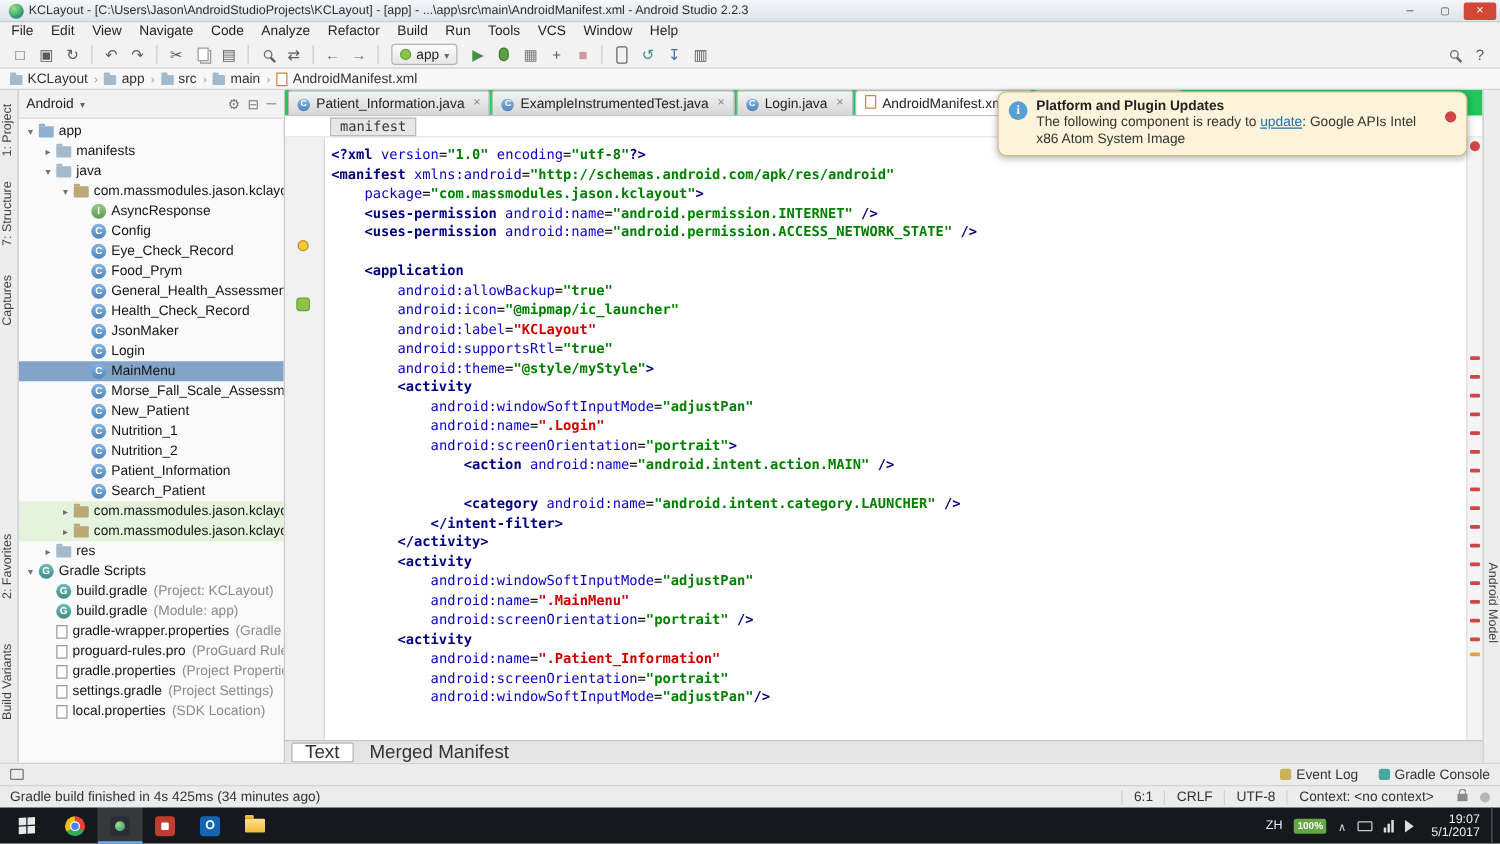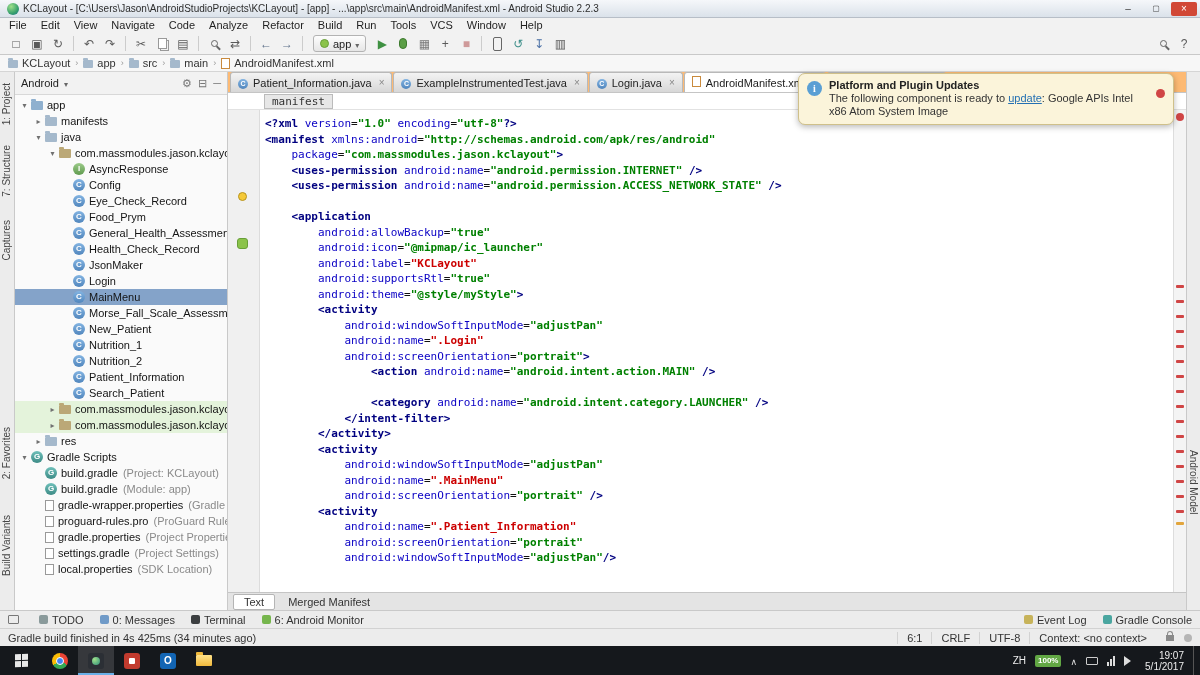--- a/index.html
+++ b/index.html
@@ -65,21 +65,21 @@
   .circ.class{background:linear-gradient(#83b4e2,#5186bd);}
   .circ.iface{background:linear-gradient(#9ccb8a,#5f9a4e);}
   .circ.gradle,.circ.gfile{background:linear-gradient(#6fc0ba,#3d8b86);}
   .circ.droid{width:9px;height:9px;background:#8bc34a;border:1px solid #689f38;}
   .circ.sm2{width:10px;height:10px;font-size:7px;line-height:10px;}
   .pg{width:9px;height:11px;background:#fff;border:1px solid #999;display:inline-block;}
   .pg.xml{border-color:#c98a3d;}
 
   
   .editor{flex:1;display:flex;flex-direction:column;position:relative;background:#fff;min-width:0;}
-  .tabs-row{height:21px;background:#fdba74;border-bottom:1px solid #c5c5c5;display:flex;padding-left:2px;}
+  .tabs-row{height:21px;background:#22c55e;border-bottom:1px solid #c5c5c5;display:flex;padding-left:2px;}
   .etab{height:20px;display:flex;align-items:center;gap:5px;padding:0 7px;border:1px solid #b9b9b9;border-bottom:none;background:linear-gradient(#f3f3f3,#d7d7d7);font-size:11px;margin-right:1px;border-radius:3px 3px 0 0;color:#222;white-space:nowrap;}
   .etab.active{background:#fff;}
   .tab-x{color:#888;font-size:10px;margin-left:2px;}
   .ed-crumb{height:17px;border-bottom:1px solid #e2e2e2;display:flex;align-items:center;padding-left:36px;background:#fff;}
   .ed-crumb-item{font:11px/13px "DejaVu Sans Mono",monospace;background:#e7e7e7;border:1px solid #bbb;padding:0 7px;color:#333;}
   .ed-body{flex:1;display:flex;min-height:0;position:relative;}
   .gutter{width:32px;background:#f0f0f0;border-right:1px solid #dcdcdc;position:relative;flex:none;}
   .g-bulb{position:absolute;left:10px;width:9px;height:9px;border-radius:50%;background:#f5c938;border:1px solid #b8941f;}
   .g-launcher{position:absolute;left:9px;width:11px;height:11px;border-radius:3px;background:#8bc34a;border:1px solid #689f38;}
   .code{flex:1;overflow:hidden;padding:6px 0 0 5px;font:11px/15.5px "DejaVu Sans Mono",monospace;}
@@ -87,21 +87,21 @@
   .tk-p{color:#111;}
   .tk-t{color:#000080;font-weight:bold;}
   .tk-a{color:#0a00c4;}
   .tk-g{color:#008000;font-weight:bold;}
   .tk-r{color:#cc0000;font-weight:bold;}
   .stripe{width:13px;background:#f4f4f4;border-left:1px solid #ddd;position:relative;flex:none;}
   .mark{position:absolute;left:2px;width:8px;height:3px;border-radius:1px;}
   .mark.red{background:#d04545;}
   .mark.yellow{background:#e2a53c;}
   .err-ind{position:absolute;top:3px;left:2px;width:8px;height:8px;border-radius:50%;background:#d04545;}
-  .bottom-tabs{height:18px;background:#e4e4e4;border-top:1px solid #c5c5c5;display:flex;align-items:center;padding-left:5px;font-size:11px;color:#333;}
+  .bottom-tabs{height:18px;background:#e4e4e4;border-top:1px solid #c5c5c5;display:flex;align-items:center;padding-left:5px;font-size:15px;color:#333;}
   .btab{padding:0 10px;line-height:14px;margin-right:3px;border-radius:2px;}
   .btab.active{background:#fff;border:1px solid #b5b5b5;}
 
   
   .balloon{position:absolute;top:1px;right:12px;width:376px;background:#fbf4da;border:1px solid #cfc08a;border-radius:7px;box-shadow:0 2px 6px rgba(0,0,0,.28);padding:5px 24px 6px 30px;z-index:30;font-size:11px;color:#333;}
   .n-info{position:absolute;left:8px;top:7px;width:15px;height:15px;border-radius:50%;background:#5a9fd4;color:#fff;}
   .n-info::before{content:"i";display:block;text-align:center;font:bold 10px/15px "Liberation Serif",serif;}
   .n-title{font-weight:bold;color:#222;margin-bottom:1px;}
   .n-body{line-height:13px;}
   .n-link{color:#2470b3;text-decoration:underline;cursor:pointer;}
@@ -602,38 +602,20 @@
         </div>
     </div>
 
     <div class="right-strip">
         <div class="vtab-r" style="top: 378px;">Android Model</div>
       </div>
   </div>
 
   <div class="toolwin-bar">
     <span class="sq-mon"></span>
-    <div class="tw-left" style="display:flex;gap:16px;">
-        <div class="tw-item">
-          <span class="sq c-todo"></span>
-          <span>TODO</span>
-        </div>
-        <div class="tw-item">
-          <span class="sq c-0-messages"></span>
-          <span>0: Messages</span>
-        </div>
-        <div class="tw-item">
-          <span class="sq c-terminal"></span>
-          <span>Terminal</span>
-        </div>
-        <div class="tw-item">
-          <span class="sq c-6-android-monitor"></span>
-          <span>6: Android Monitor</span>
-        </div>
-      </div>
     <div class="tw-right">
         <div class="tw-item">
           <span class="sq c-event-log"></span>
           <span>Event Log</span>
         </div>
         <div class="tw-item">
           <span class="sq c-gradle-console"></span>
           <span>Gradle Console</span>
         </div>
       </div>

